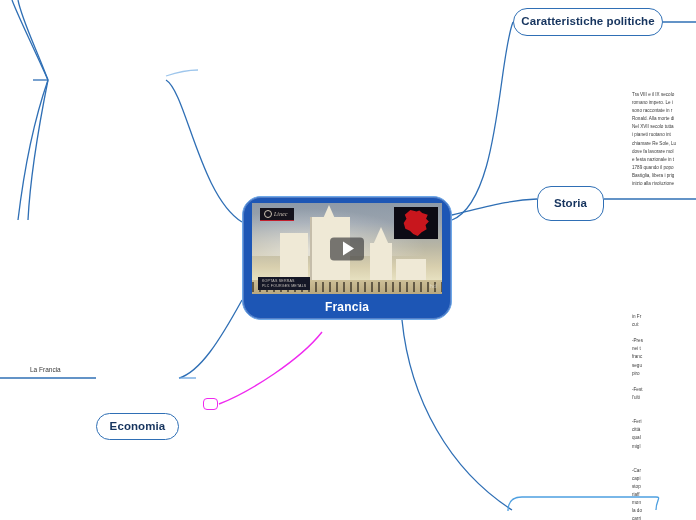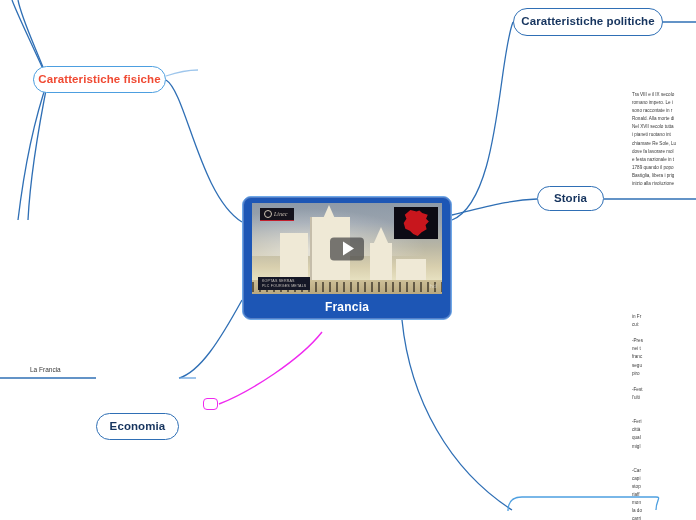--- a/index.html
+++ b/index.html
@@ -60,21 +60,21 @@
   #node-fisiche {
     left: 33px; top: 66px;
     width: 133px; height: 27px;
   }
   #node-fisiche .topic-label {
     color: #f04a33; font-size: 11.5px;
   }
 
   #node-storia {
     left: 537px; top: 186px;
-    width: 67px; height: 25px;
+    width: 67px; height: 35px;
     border-color: #2f6fb5;
   }
   #node-storia .topic-label {
     color: #16345e; font-size: 11.5px;
   }
 
   #node-economia {
     left: 96px; top: 365px;
     width: 83px; height: 27px;
     border-color: #2f6fb5;
@@ -105,21 +105,21 @@
   }
 
   
   #central {
     position: absolute;
     left: 242px; top: 196px;
     width: 210px; height: 124px;
     box-sizing: border-box;
     background: #1d56b5;
     border: 1px solid #6ea8e8;
-    border-radius: 9px;
+    border-radius: 19px;
     box-shadow: 0 0 0 1px rgba(255,255,255,.25) inset;
     padding: 6px 6px 0 6px;
     display: flex;
     flex-direction: column;
     align-items: center;
   }
   #thumb {
     position: relative;
     width: 190px;
     height: 91px;
@@ -360,23 +360,20 @@
           <i></i>
         </div>
     </div>
     <div class="c-title">Francia</div>
   </div>
 
   <div class="topic" id="node-politiche">
     <span class="topic-label">Caratteristiche politiche</span>
   </div>
 
-  <div class="topic" id="node-fisiche">
-    <span class="topic-label">Caratteristiche fisiche</span>
-  </div>
 
   <div class="topic" id="node-storia">
     <span class="topic-label">Storia</span>
   </div>
 
   <div class="topic" id="node-economia">
     <span class="topic-label">Economia</span>
   </div>
 
   <div id="node-empty"></div>

